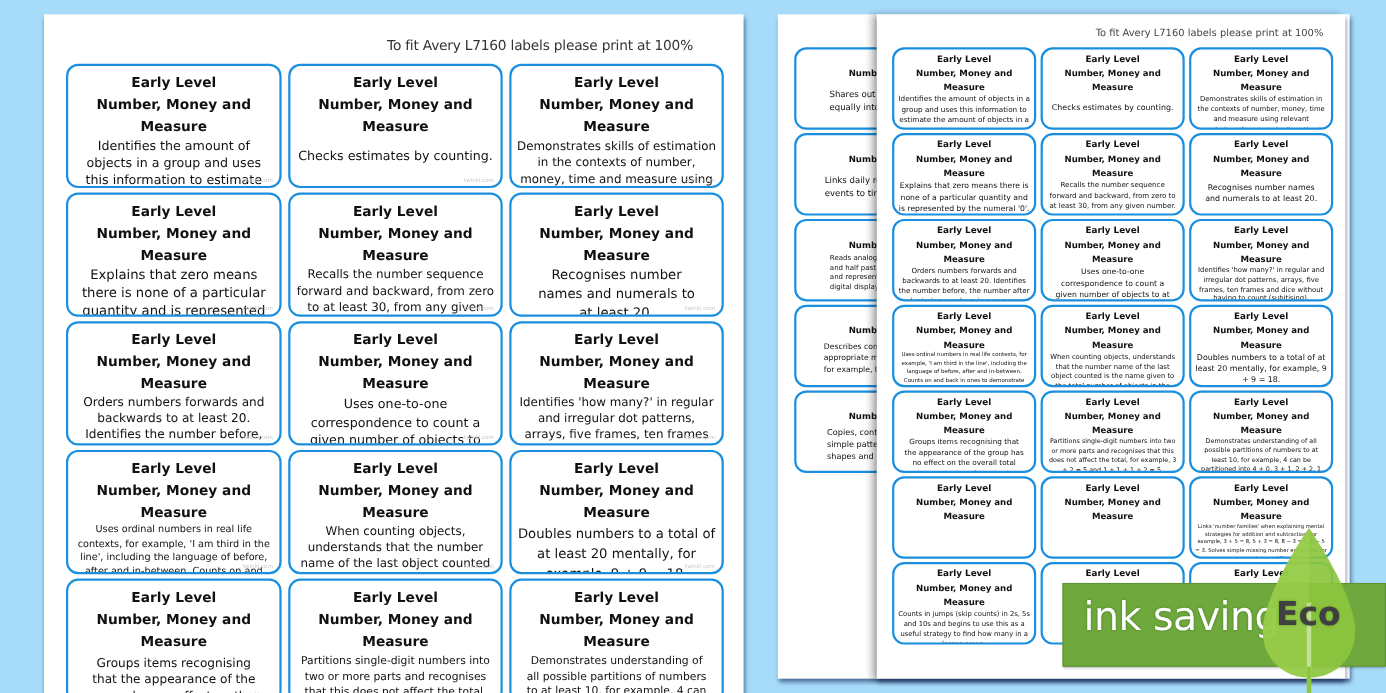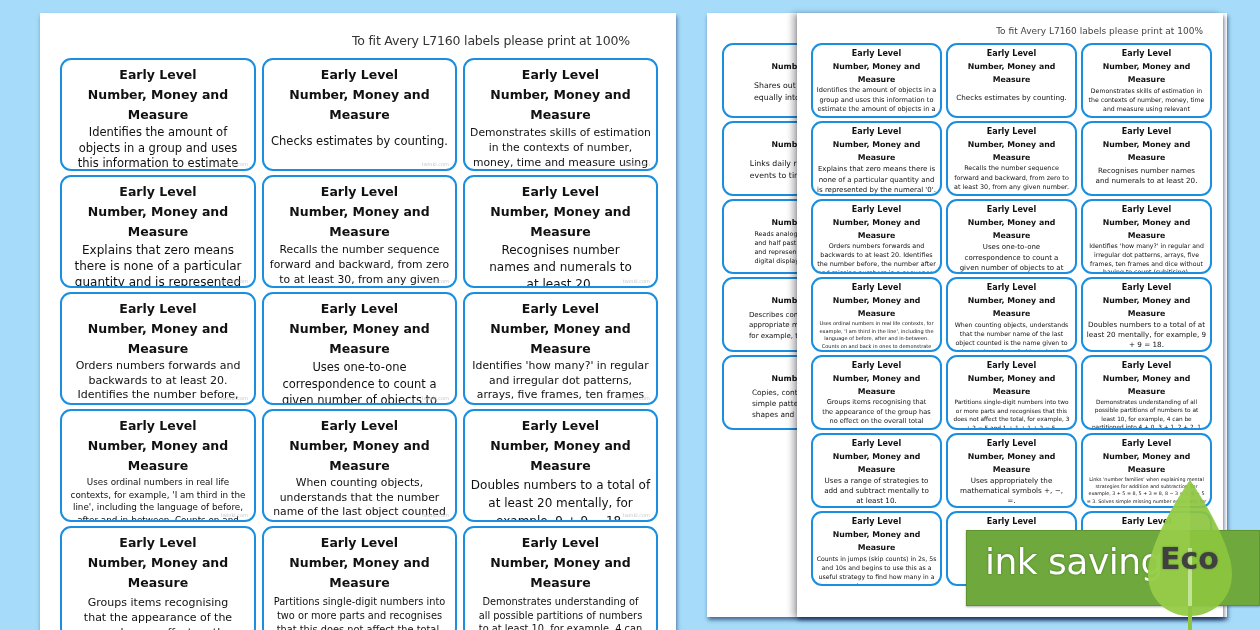--- a/index.html
+++ b/index.html
@@ -337,26 +337,24 @@
       </div>
     <div class="card">
         <div class="lvl">Early Level</div>
         <div class="area">Number, Money and Measure</div>
         <div class="desc small" style="font-size:5.8px;line-height:8.4px;padding:0 6px;">Demonstrates understanding of all possible partitions of numbers to at least 10, for example, 4 can be partitioned into 4 + 0, 3 + 1, 2 + 2, 1 + 3, 0 + 4.</div>
       </div>
 
     <div class="card">
         <div class="lvl">Early Level</div>
         <div class="area">Number, Money and Measure</div>
-        <div class="desc" style="padding:0 6px;">Uses a range of strategies to add and subtract mentally to at least 10.</div>
-      </div>
-    <div class="card">
-        <div class="lvl">Early Level</div>
-        <div class="area">Number, Money and Measure</div>
-        <div class="desc" style="padding:0 10px;">Uses appropriately the mathematical symbols +, −, =.</div>
+      </div>
+    <div class="card">
+        <div class="lvl">Early Level</div>
+        <div class="area">Number, Money and Measure</div>
       </div>
     <div class="card">
         <div class="lvl">Early Level</div>
         <div class="area">Number, Money and Measure</div>
         <div class="desc small" style="font-size:4.8px;line-height:7.2px;">Links 'number families' when explaining mental strategies for addition and subtraction, for example, 3 + 5 = 8, 5 + 3 = 8, 8 − 3 = 5, 8 − 5 = 3. Solves simple missing number equations, for example, … = 10.</div>
       </div>
 
     <div class="card">
         <div class="lvl">Early Level</div>
         <div class="area">Number, Money and Measure</div>

